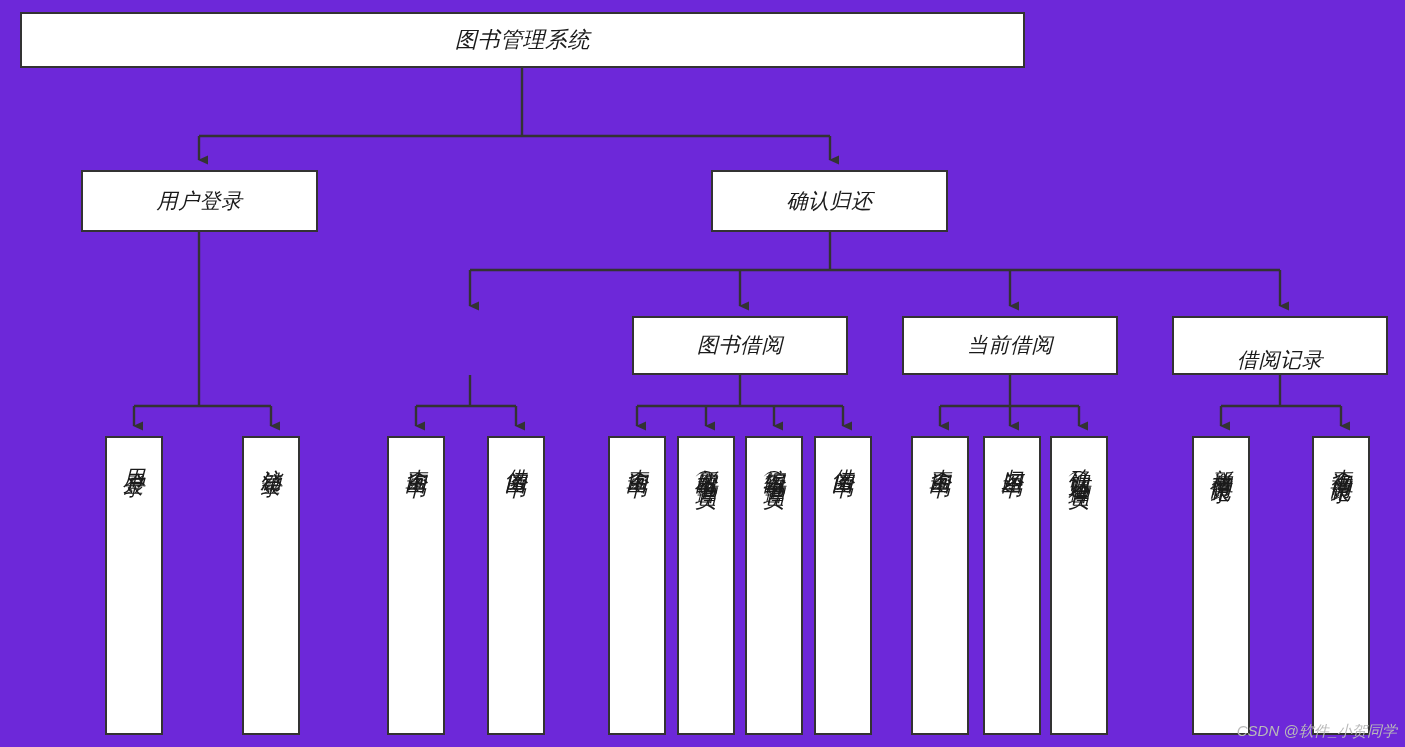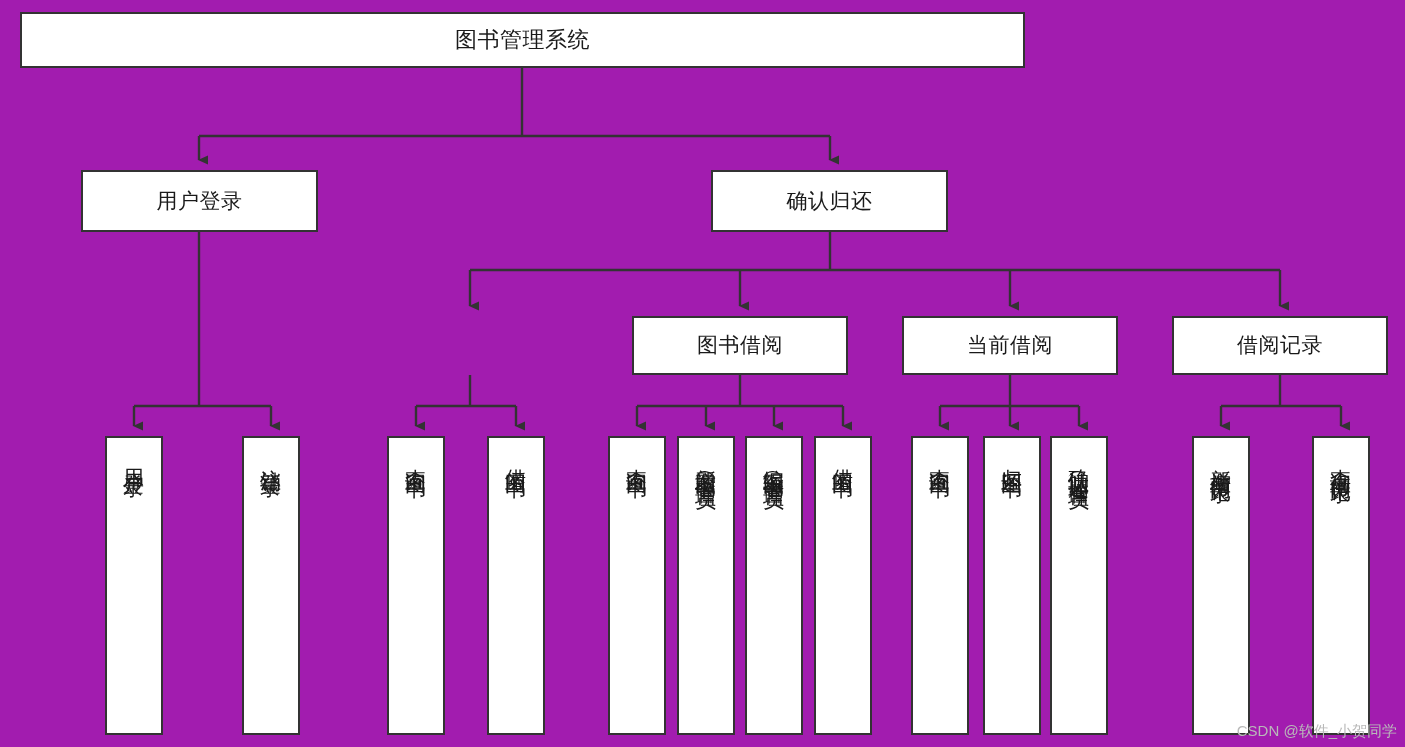--- a/index.html
+++ b/index.html
@@ -8,22 +8,23 @@
     padding: 0;
     background: #ffffff;
   }
   body {
     font-family: "Liberation Sans", "DejaVu Sans", sans-serif;
   }
   #canvas {
     position: relative;
     width: 1405px;
     height: 747px;
-    background: #a21caf;
+    background: #6d28d9;
     overflow: hidden;
+    font-style: italic;
   }
   svg.wires {
     position: absolute;
     left: 0;
     top: 0;
     width: 1405px;
     height: 747px;
     pointer-events: none;
   }
   .node {
@@ -139,21 +140,21 @@
   <div class="node h" style="left:711px; top:170px; width:237px; height:62px;">
     <span class="label">确认归还</span>
   </div>
 
   <div class="node h" style="left:902px; top:316px; width:216px; height:59px;">
     <span class="label">当前借阅</span>
   </div>
   <div class="node h" style="left:632px; top:316px; width:216px; height:59px;">
     <span class="label">图书借阅</span>
   </div>
-  <div class="node h" style="left:1172px; top:316px; width:216px; height:59px;">
+  <div class="node h" style="left:1172px; top:316px; width:216px; height:59px;align-items:flex-end;">
     <span class="label">借阅记录</span>
   </div>
 
   <div class="node v" style="left:105px; top:436px; width:58px; height:299px;">
     <span class="label">用户登录</span>
   </div>
   <div class="node v" style="left:242px; top:436px; width:58px; height:299px;">
     <span class="label">注销登录</span>
   </div>
   <div class="node v" style="left:387px; top:436px; width:58px; height:299px;">

